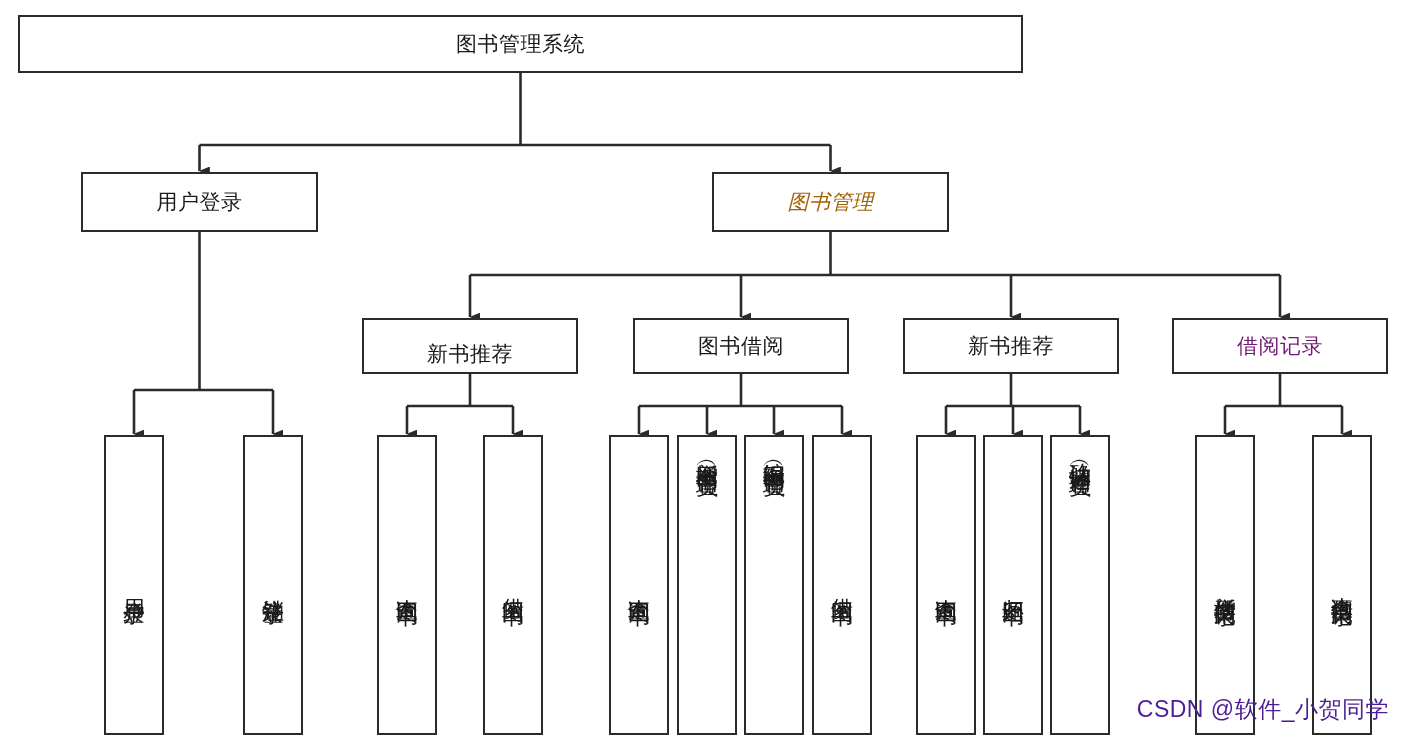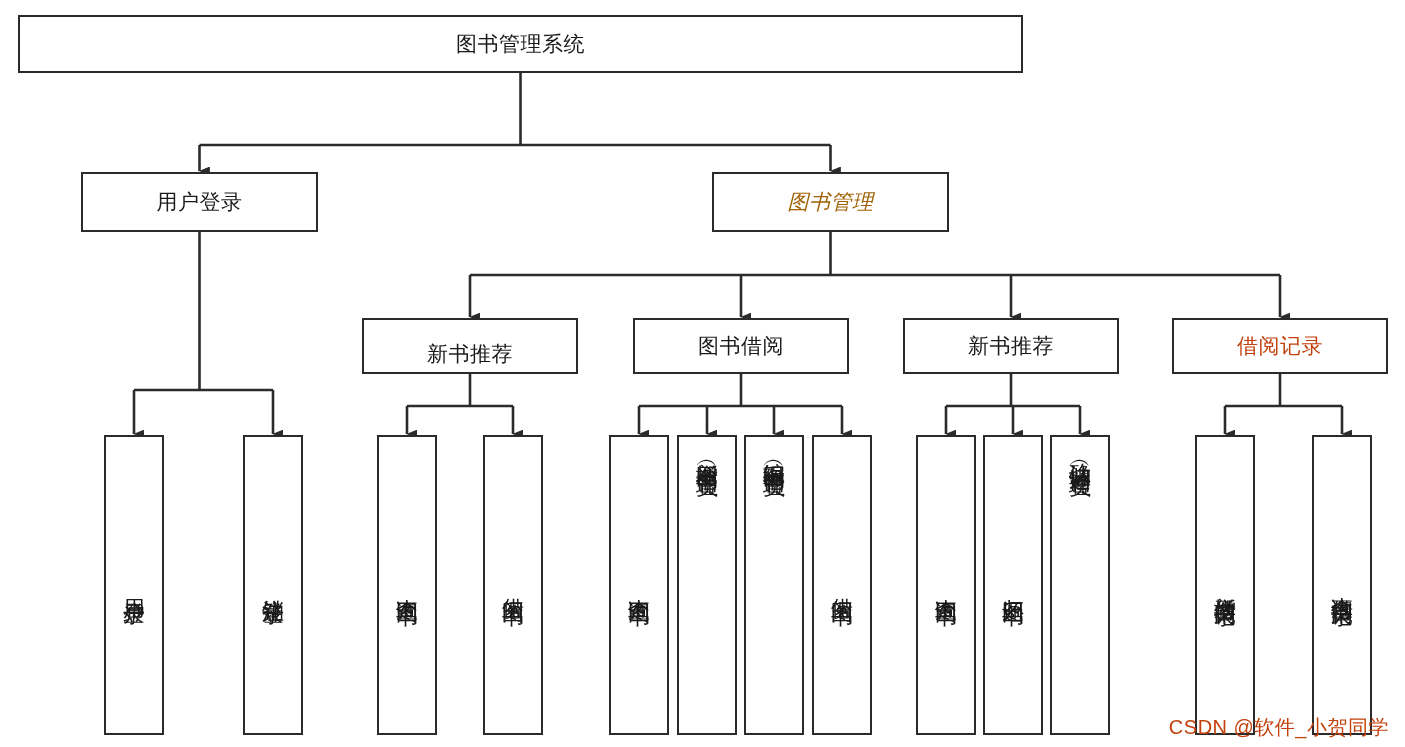--- a/index.html
+++ b/index.html
@@ -60,23 +60,23 @@
     justify-content: center;
     padding-top: 8px;
   }
   .node-box.vertical.centered {
     align-items: center;
     padding-top: 0;
   }
   #watermark {
     position: absolute;
     right: 8px;
-    bottom: 6px;
-    font-size: 20px;
-    color: #c2410c;
+    bottom: 22px;
+    font-size: 23px;
+    color: #4c1d95;
     white-space: nowrap;
     letter-spacing: 0.5px;
     font-family: "Liberation Sans", "DejaVu Sans", sans-serif;
   }
 </style>
 </head>
 <body>
 
 <div id="diagram-root">
 
@@ -136,21 +136,21 @@
       <div class="node-box" style="left: 362px; top: 318px; width: 216px; height: 56px; border-color: rgb(43, 43, 43);">
         <span class="node-label" style="color: rgb(26, 26, 26); margin-top: 16px;">新书推荐</span>
       </div>
       <div class="node-box" style="left: 633px; top: 318px; width: 216px; height: 56px; border-color: rgb(43, 43, 43); justify-content: center;">
         <span class="node-label" style="color: rgb(26, 26, 26);">图书借阅</span>
       </div>
       <div class="node-box" style="left: 903px; top: 318px; width: 216px; height: 56px; border-color: rgb(43, 43, 43);">
         <span class="node-label" style="color: rgb(26, 26, 26);">新书推荐</span>
       </div>
       <div class="node-box" style="left: 1172px; top: 318px; width: 216px; height: 56px; border-color: rgb(43, 43, 43);">
-        <span class="node-label" style="color: #c2410c;">借阅记录</span>
+        <span class="node-label" style="color: #701a75;">借阅记录</span>
       </div>
       <div class="node-box vertical centered" style="left: 104px; top: 435px; width: 60px; height: 300px; border-color: rgb(43, 43, 43);">
         <span class="node-label" style="color: rgb(26, 26, 26);">用户登录</span>
       </div>
       <div class="node-box vertical centered" style="left: 243px; top: 435px; width: 60px; height: 300px; border-color: rgb(43, 43, 43);">
         <span class="node-label" style="color: rgb(26, 26, 26);">注销登录</span>
       </div>
       <div class="node-box vertical centered" style="left: 377px; top: 435px; width: 60px; height: 300px; border-color: rgb(43, 43, 43);">
         <span class="node-label" style="color: rgb(26, 26, 26);">查询图书</span>
       </div>

